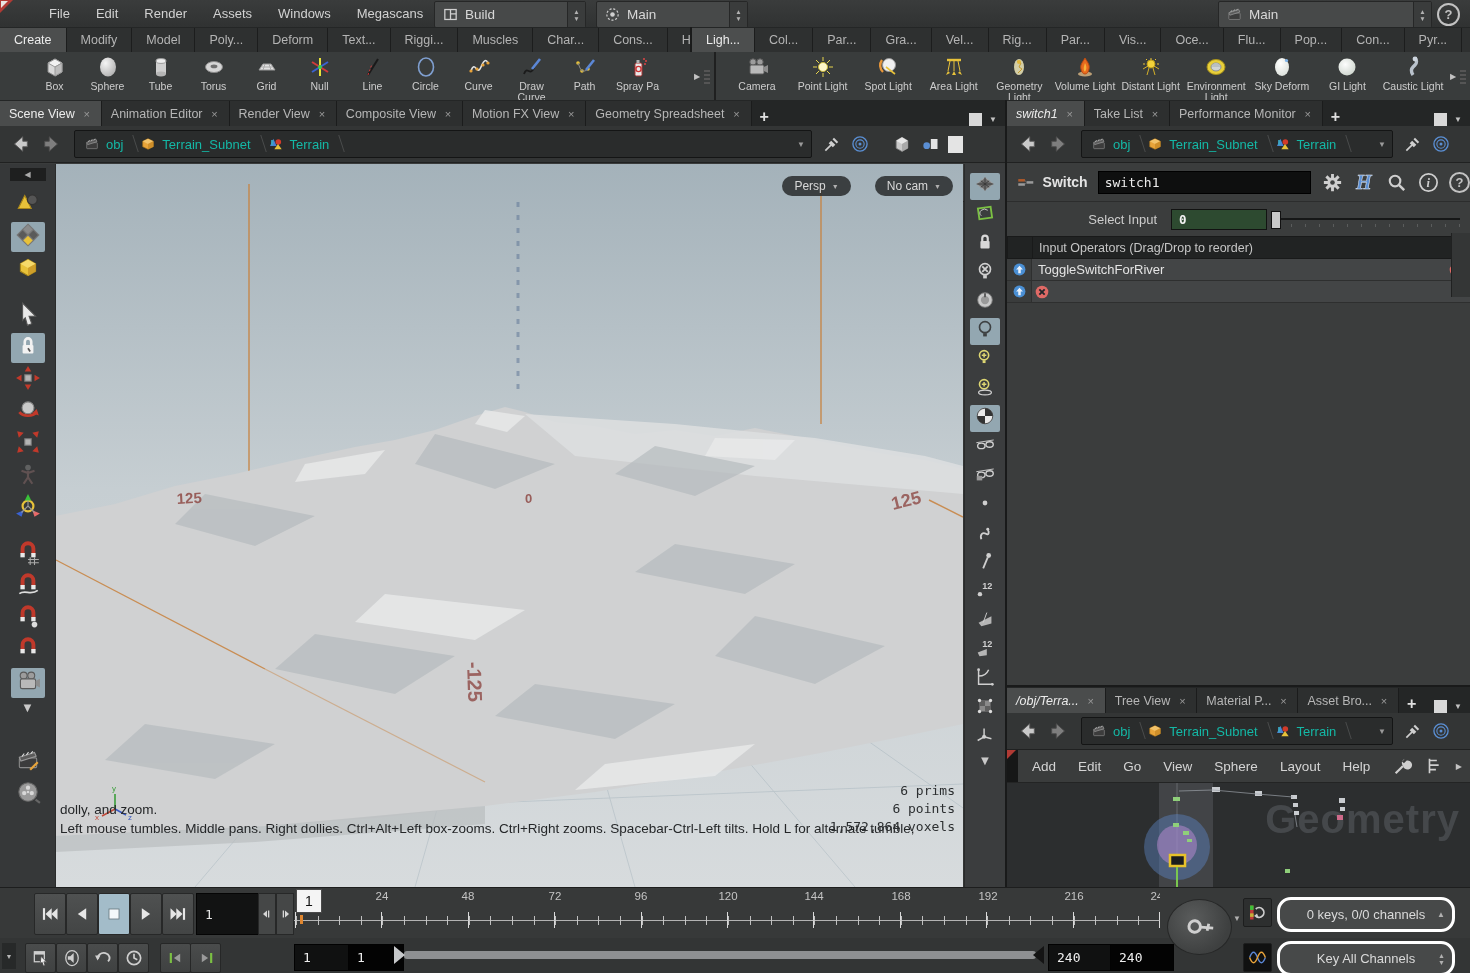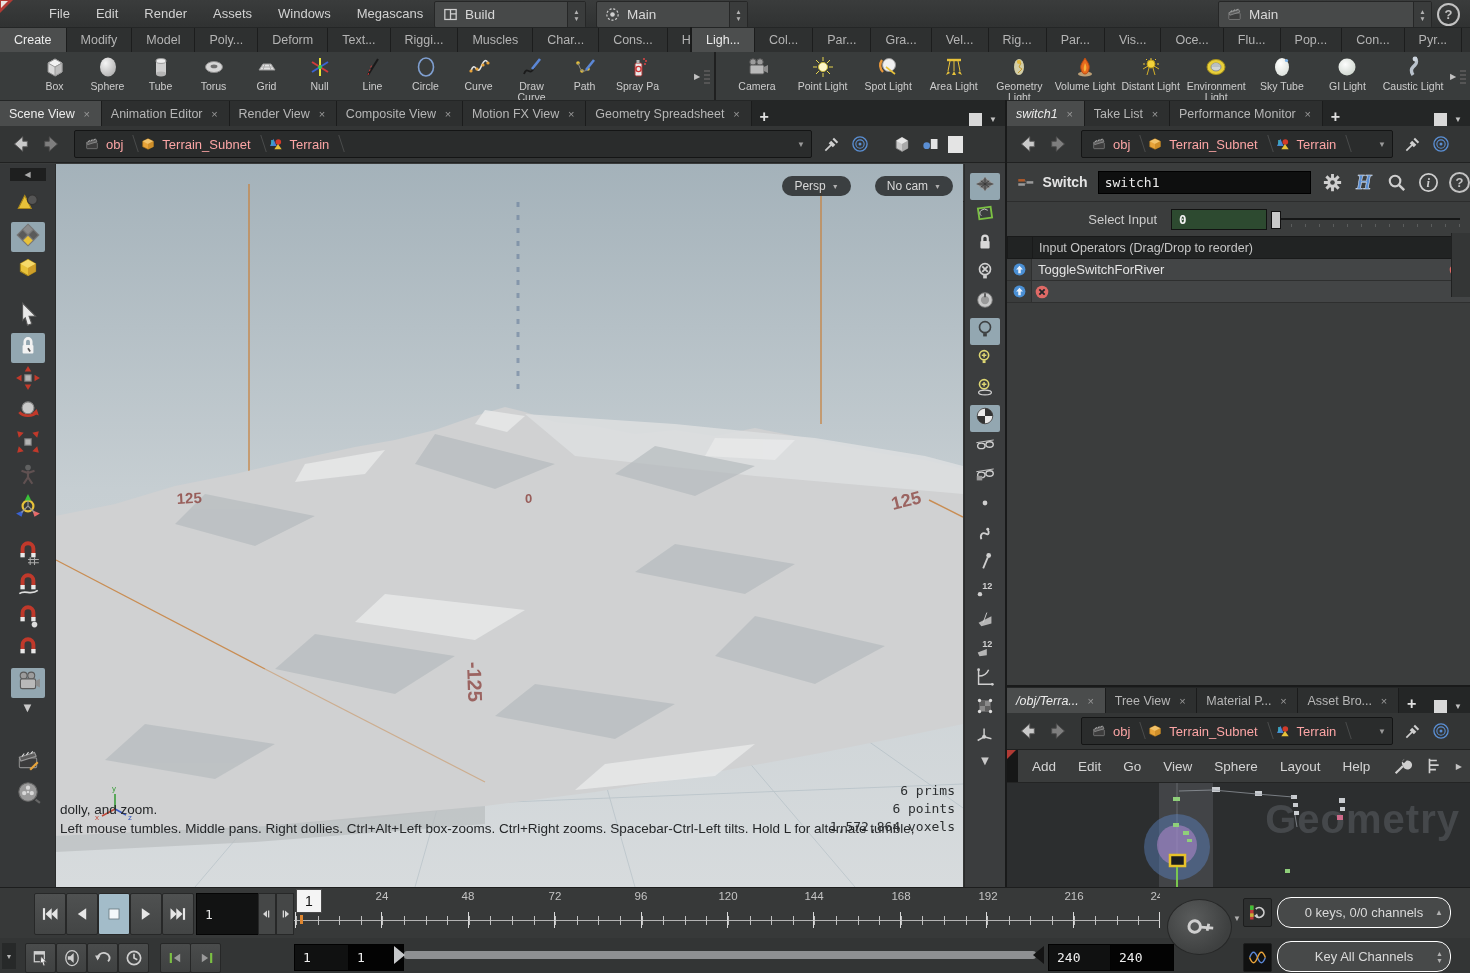--- a/index.html
+++ b/index.html
@@ -48,21 +48,21 @@
   .ptab-plus{padding:0 8px;color:#e0e0e0;font-size:16px;font-weight:bold;}
   .pane-ctrl{margin-left:auto;display:flex;align-items:center;gap:7px;padding-right:8px;}
   .pane-ctrl .sq{width:13px;height:13px;background:#d8d8d8;}
   .pathbar{height:36px;background:#333535;display:flex;align-items:center;border-bottom:1px solid #202121;}
   .nav-arrow{width:24px;height:22px;margin-left:8px;}
   .pathbox{height:26px;background:#2a2c2c;border:1px solid #141515;border-radius:2px;display:flex;align-items:center;margin-left:10px;}
   .crumb{display:flex;align-items:center;gap:5px;padding:0 8px;height:100%;position:relative;}
   .crumb:after{content:"";position:absolute;right:-5px;top:4px;width:10px;height:17px;border-right:1px solid #4a4c4c;transform:skewX(18deg);}
   .crumb:last-of-type:after{display:none;}
   .crumb .cic{width:18px;height:16px;}
-  .crumb .clb{color:#fca5a5;font-size:13px;}
+  .crumb .clb{color:#14b8a6;font-size:13px;}
   .pathbox .dd{margin-left:auto;padding:0 6px;color:#9a9a9a;font-size:8px;}
   .path-icons{display:flex;align-items:center;gap:8px;margin-left:10px;}
   .path-icons .ic{width:20px;height:20px;}
 
   
   .scene-pane{position:absolute;left:0;top:100px;width:1005px;height:787px;border-right:2px solid #191a1a;background:#333535;}
   .vtoolbar{height:38px;background:#3a3c3c;border-bottom:1px solid #242525;display:flex;align-items:center;position:relative;}
   .vtoolbar .vlabel{font-size:13.5px;color:#dadada;margin-left:6px;}
   .vtoolbar .ic{width:24px;height:22px;}
   .vt-center{position:absolute;left:398px;top:3px;display:flex;gap:9px;align-items:center;}
@@ -143,21 +143,21 @@
   .ruler-labels span:nth-of-type(5){left:434px;}.ruler-labels span:nth-of-type(6){left:520px;}
   .ruler-labels span:nth-of-type(7){left:607px;}.ruler-labels span:nth-of-type(8){left:694px;}
   .ruler-labels span:nth-of-type(9){left:780px;}.ruler-labels span:nth-of-type(10){left:866px;}
   .playhead-flag{position:absolute;left:2px;top:1px;width:24px;height:22px;background:#f4f4f4;border:1px solid #4a4a4a;color:#101010;font-size:14px;display:flex;align-items:center;justify-content:center;}
   .playhead-tick{position:absolute;left:6px;bottom:14px;width:3px;height:9px;background:#e0862f;}
   .keybtn{position:absolute;left:1167px;top:11px;width:63px;height:54px;border-radius:50%;background:radial-gradient(circle at 40% 35%,#5a5c5c,#3e4040 70%);border:1px solid #262727;display:flex;align-items:center;justify-content:center;}
   .keybtn svg{width:30px;height:30px;transform:rotate(-40deg);}
   .keydd{position:absolute;left:1233px;top:26px;font-size:8px;color:#b0b0b0;}
   .sqbtn{position:absolute;width:27px;height:27px;background:#2d2f2f;border:1px solid #1d1e1e;border-radius:2px;display:flex;align-items:center;justify-content:center;}
   .sqbtn svg{width:21px;height:21px;}
-  .statusbox{position:absolute;left:1277px;width:172px;height:29px;background:#474949;border:1px solid #ffffff;border-radius:14px;color:#dadada;font-size:13px;display:flex;align-items:center;justify-content:center;gap:8px;}
+  .statusbox{position:absolute;left:1277px;width:172px;height:29px;background:#474949;border:3px solid #ffffff;border-radius:14px;color:#dadada;font-size:13px;display:flex;align-items:center;justify-content:center;gap:8px;}
   .statusbox .arr{position:absolute;right:7px;font-size:8px;color:#b0b0b0;}
   .statusbox .arr2{position:absolute;right:7px;font-size:7px;color:#b0b0b0;line-height:7px;text-align:center;}
   .pb-icon{position:absolute;top:55px;width:29px;height:28px;background:linear-gradient(#4a4c4c,#3f4141);border:1px solid #262727;border-radius:2px;display:flex;align-items:center;justify-content:center;}
   .pb-icon svg{width:20px;height:20px;}
   .rfield{position:absolute;top:56px;height:25px;background:#101111;border:1px solid #020202;color:#eeeeee;font-family:"DejaVu Sans Mono",monospace;font-size:13px;display:flex;align-items:center;padding-left:8px;}
   .rs-track{position:absolute;left:404px;top:63px;width:632px;height:8px;background:#8e9092;border-radius:3px;}
   .rs-hl{position:absolute;left:394px;top:58px;width:0;height:0;border-top:9px solid transparent;border-bottom:9px solid transparent;border-left:11px solid #c6c8ca;}
   .rs-hr{position:absolute;left:1033px;top:58px;width:0;height:0;border-top:9px solid transparent;border-bottom:9px solid transparent;border-right:11px solid #141414;}
   .pb-left-ctrl{position:absolute;left:2px;top:55px;width:14px;height:26px;background:#272929;color:#b6b6b6;font-size:7px;display:flex;align-items:center;justify-content:center;}
 </style>
@@ -480,21 +480,21 @@
               <defs>
                 <radialGradient id="sky1" cx=".4" cy=".3" r="1">
                   <stop offset="0" stop-color="#ffffff"></stop>
                   <stop offset="1" stop-color="#cfd6cf"></stop>
                 </radialGradient>
               </defs>
               <ellipse cx="12" cy="12" rx="7" ry="9" fill="url(#sky1)"></ellipse>
               <circle cx="16.5" cy="5.5" r="1.6" fill="#7fb3e8"></circle>
             </svg>
           </div>
-          <div class="tlb" data-name="shelf-tool-label">Sky Tube</div>
+          <div class="tlb" data-name="shelf-tool-label">Sky Deform</div>
         </div>
         <div class="tool" data-name="shelf-tool">
           <div class="tic ic" data-name="gi-light-tool-icon">
             <svg viewBox="0 0 24 24" xmlns="http://www.w3.org/2000/svg">
               <defs>
                 <radialGradient id="gi1" cx=".4" cy=".35" r="1">
                   <stop offset="0" stop-color="#fdfdfd"></stop>
                   <stop offset="1" stop-color="#b9c4b9"></stop>
                 </radialGradient>
               </defs>

